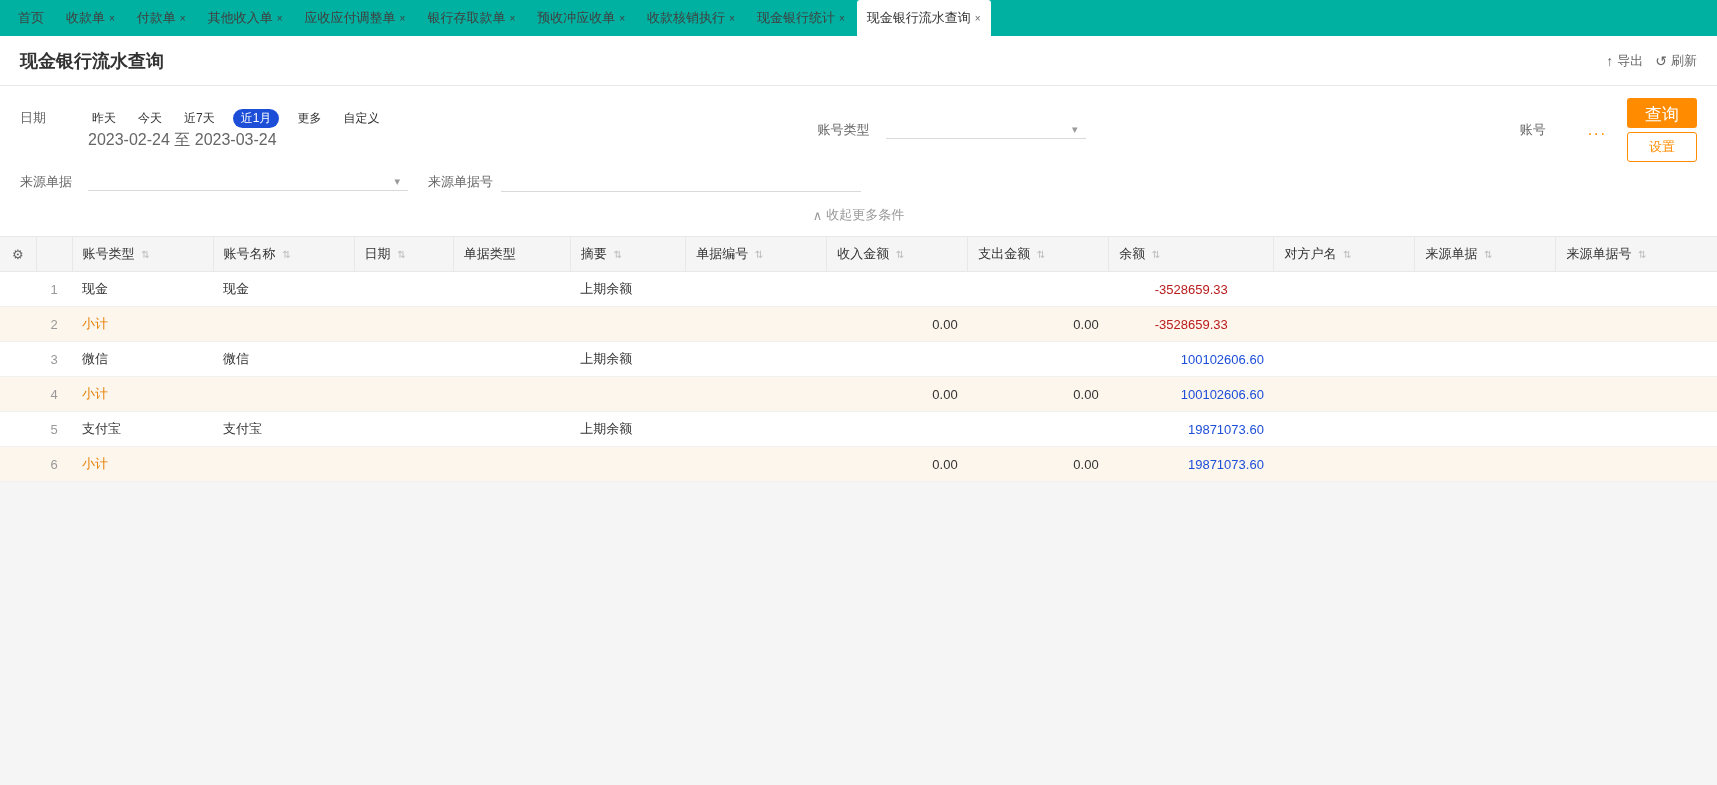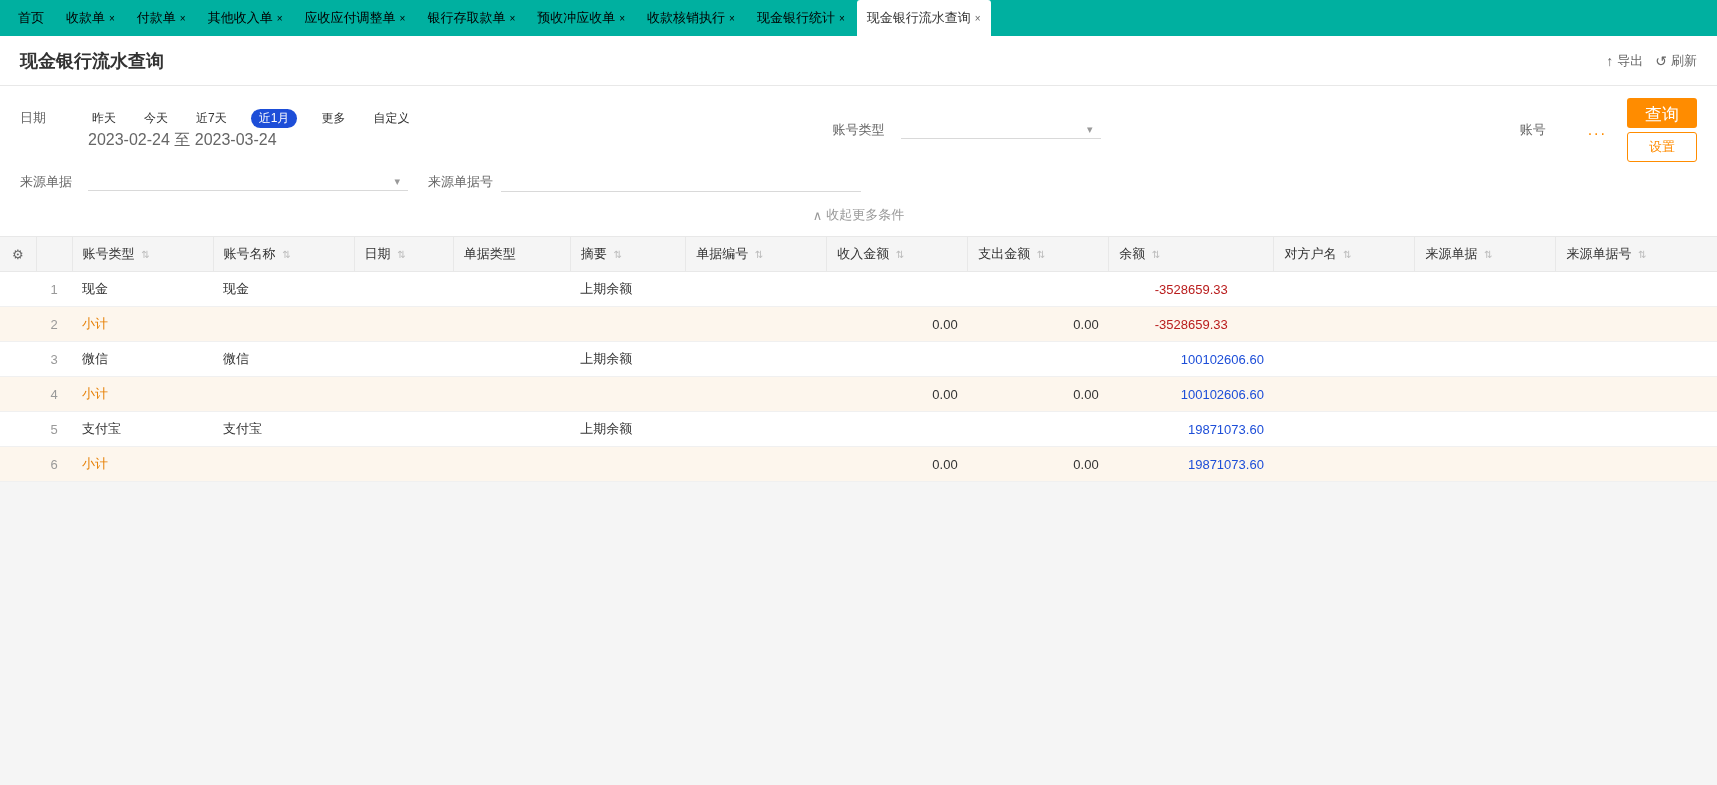--- a/index.html
+++ b/index.html
@@ -9,21 +9,21 @@
     .top-nav {
       background: #00b0a0;
       display: flex;
       align-items: center;
       height: 36px;
       padding: 0 8px;
       gap: 2px;
       overflow: hidden;
     }
     .nav-item {
-      color: #000000;
+      color: #404040;
       padding: 4px 10px;
       cursor: pointer;
       white-space: nowrap;
       display: flex;
       align-items: center;
       gap: 4px;
       border-radius: 3px 3px 0 0;
       height: 100%;
       font-size: 13px;
     }
@@ -57,21 +57,21 @@
       padding: 12px 20px;
       border-bottom: 1px solid #e8e8e8;
     }
     .filter-row {
       display: flex;
       align-items: center;
       gap: 20px;
       margin-bottom: 10px;
     }
     .filter-label { color: #666; white-space: nowrap; min-width: 60px; }
-    .filter-date-btns { display: flex; gap: 20px; align-items: flex-end; }
+    .filter-date-btns { display: flex; gap: 14px; align-items: flex-end; }
     .date-btn {
       color: #333; cursor: pointer; padding: 1px 4px;
       font-size: 12px; border-radius: 3px;
     }
     .date-btn.active {
       background: #1d4ed8;
       color: #fff;
       border-radius: 10px;
       padding: 1px 8px;
     }

